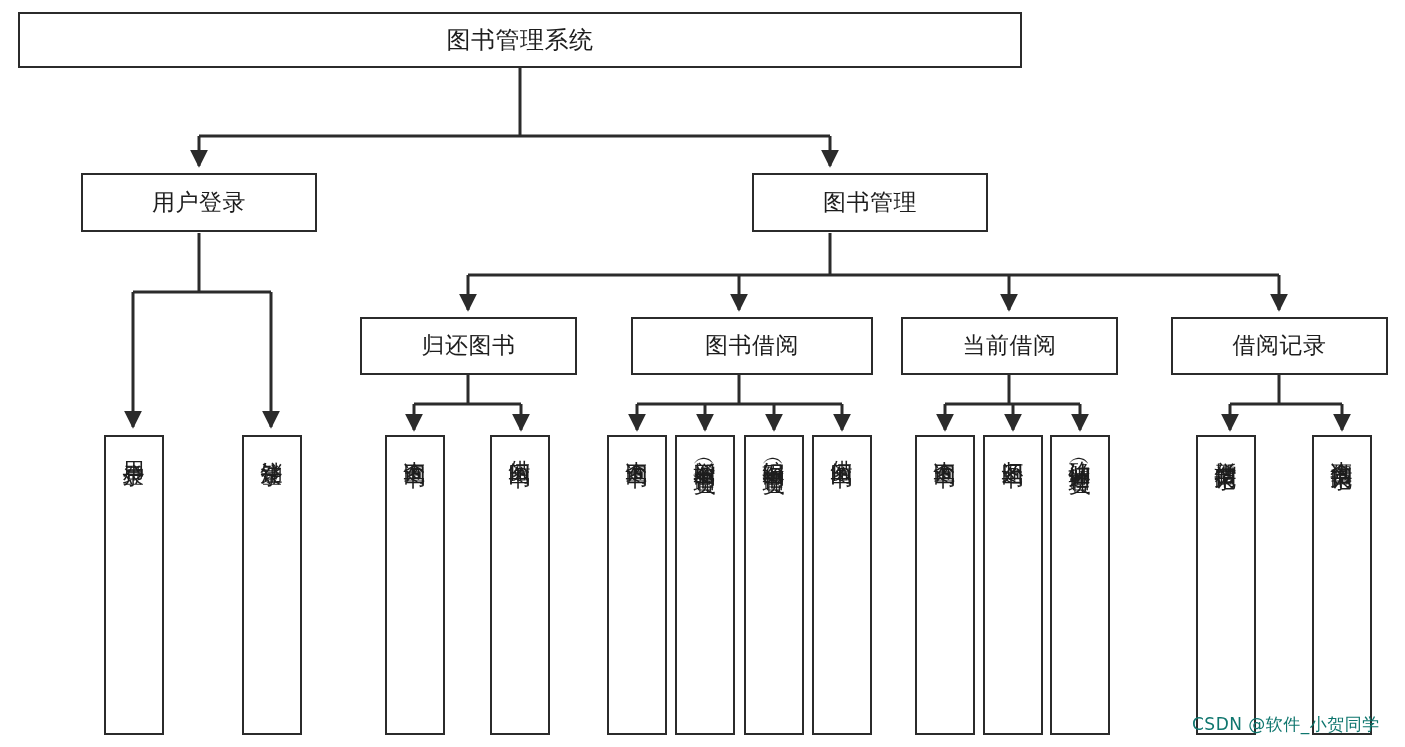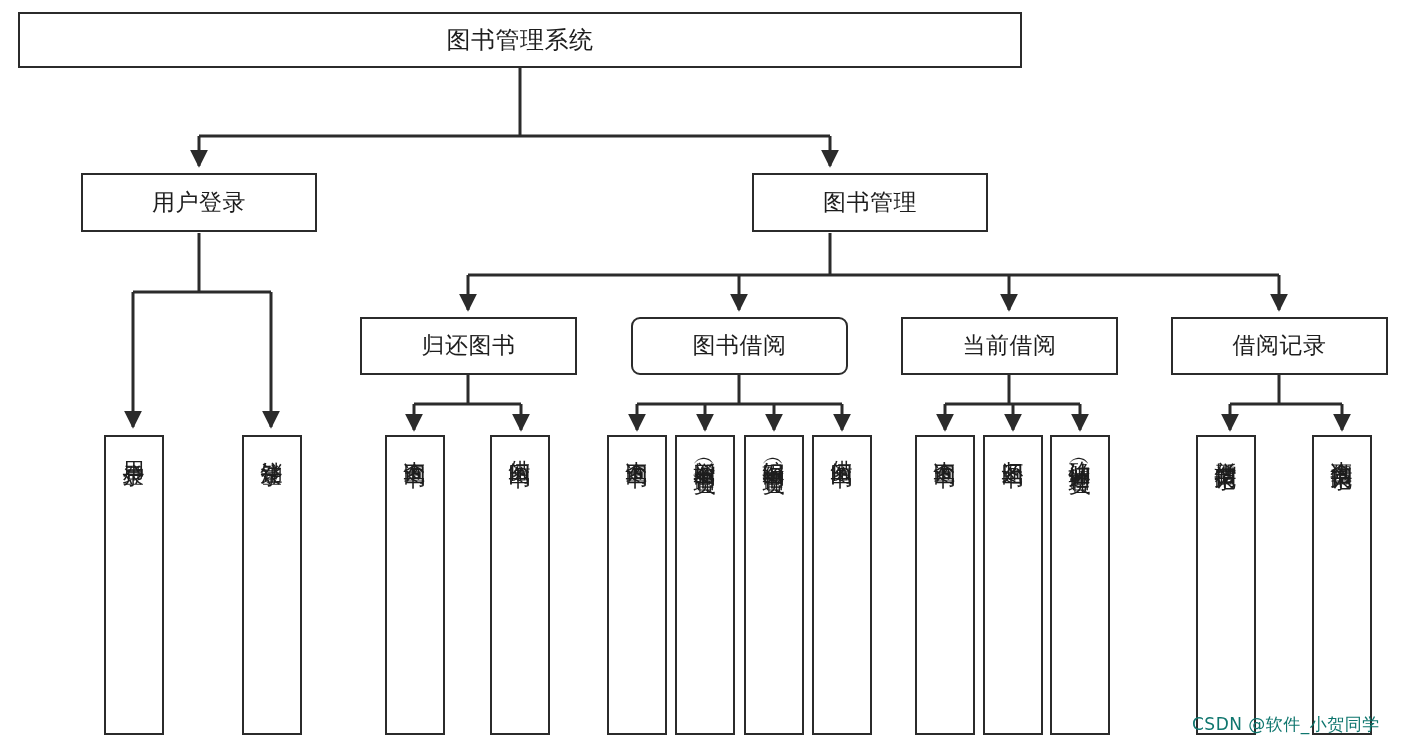--- a/index.html
+++ b/index.html
@@ -140,21 +140,21 @@
   <div class="node horiz" style="left:81px; top:173px; width:236px; height:59px;">
     <span class="node-label">用户登录</span>
   </div>
   <div class="node horiz" style="left:752px; top:173px; width:236px; height:59px;">
     <span class="node-label">图书管理</span>
   </div>
 
   <div class="node horiz" style="left:360px; top:317px; width:217px; height:58px;">
     <span class="node-label">归还图书</span>
   </div>
-  <div class="node horiz" style="left:631px; top:317px; width:217px; height:58px;border-radius:9px;">
+  <div class="node horiz" style="left:631px; top:317px; width:242px; height:58px;">
     <span class="node-label">图书借阅</span>
   </div>
   <div class="node horiz" style="left:901px; top:317px; width:217px; height:58px;">
     <span class="node-label">当前借阅</span>
   </div>
   <div class="node horiz" style="left:1171px; top:317px; width:217px; height:58px;">
     <span class="node-label">借阅记录</span>
   </div>
 
   <div class="node vert" style="left:104px; top:435px; width:60px; height:300px;">

